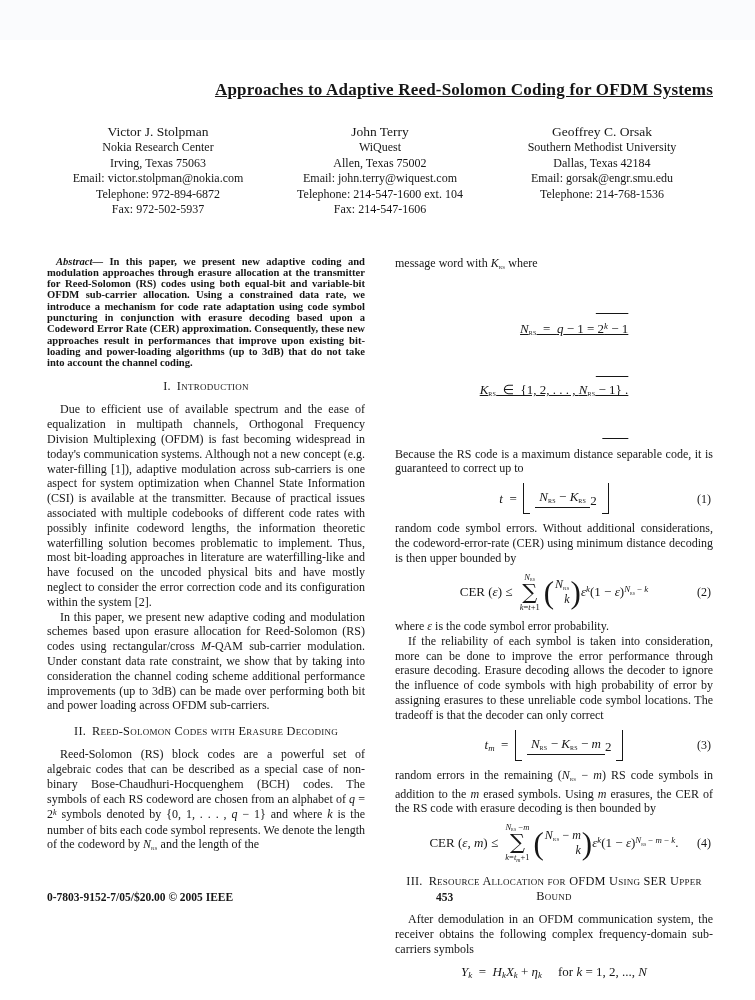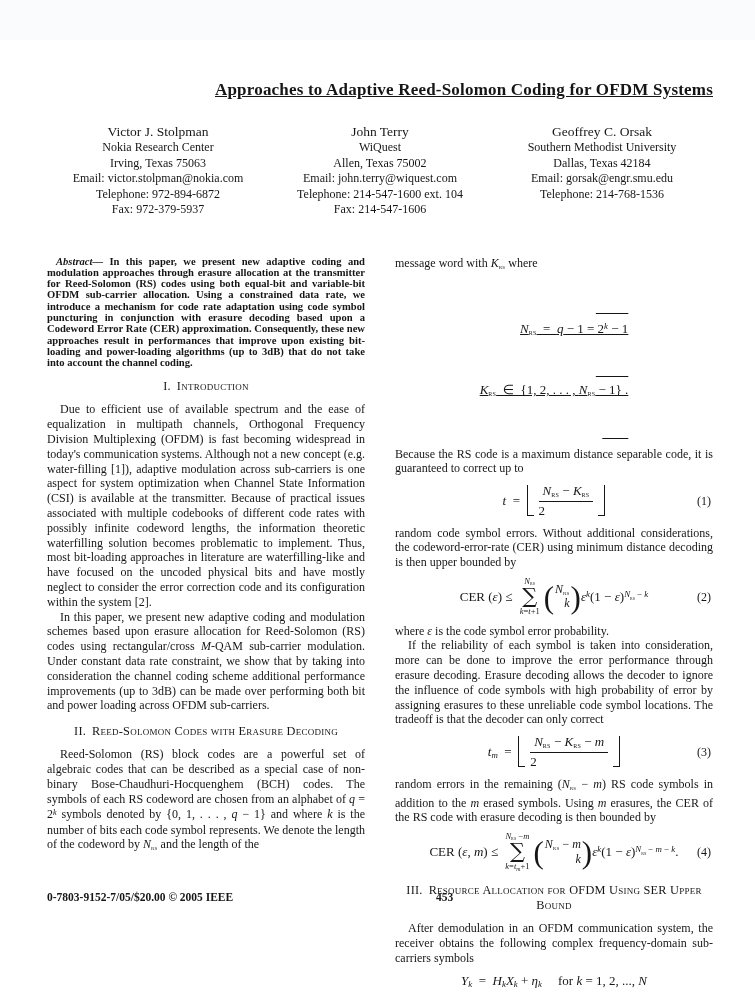--- a/index.html
+++ b/index.html
@@ -58,21 +58,21 @@
   .tk-sp{display:inline-block;width:16px;}
 
   
   .eqblock{display:flex;flex-direction:column;align-items:center;margin:5px 0;}
   .eqlines{display:inline-block;text-align:right;font-size:13px;line-height:19px;white-space:pre;text-decoration:underline;}
   .eqrow{
     display:flex;align-items:center;justify-content:center;
     position:relative;margin:7px 0;font-size:13px;white-space:pre;
   }
   .eqtag{position:absolute;right:2px;top:50%;transform:translateY(-50%);font-size:12px;}
-  .frac{display:inline-flex;flex-direction:column;align-items:flex-start;line-height:1.2;margin:0 2px;}
+  .frac{display:inline-flex;flex-direction:row;align-items:flex-end;line-height:1.2;margin:0 2px;}
   .frac .num{border-bottom:1px solid #161616;padding:0 4px 1px 4px;}
   .frac .den{padding-top:1px;}
   .lfloor{width:6px;height:30px;border-left:1.5px solid #161616;border-bottom:1.5px solid #161616;margin-right:3px;align-self:center;}
   .rfloor{width:6px;height:30px;border-right:1.5px solid #161616;border-bottom:1.5px solid #161616;margin-left:3px;align-self:center;}
   .sum{display:inline-flex;flex-direction:column;align-items:center;line-height:1.1;margin:0 4px;font-size:8.5px;}
   .sum .sigma{font-size:21px;line-height:0.95;font-family:"DejaVu Serif","DejaVu Sans",serif;}
   .binom{display:inline-flex;flex-direction:column;align-items:flex-end;line-height:1.15;font-size:12px;margin:0 1px;}
   .bigp{font-size:31px;line-height:0.9;font-weight:300;transform:scaleY(1.05);}
 
   .footer{
@@ -90,21 +90,21 @@
 
   <h1 class="title">Approaches to Adaptive Reed-Solomon Coding for OFDM Systems</h1>
 
   <div class="authors">
     <div class="author">
       <div class="author-name">Victor J. Stolpman</div>
       <div class="author-line">Nokia Research Center</div>
       <div class="author-line">Irving, Texas 75063</div>
       <div class="author-line">Email: victor.stolpman@nokia.com</div>
       <div class="author-line">Telephone: 972-894-6872</div>
-      <div class="author-line">Fax: 972-379-5937</div>
+      <div class="author-line">Fax: 972-502-5937</div>
     </div>
     <div class="author">
       <div class="author-name">John Terry</div>
       <div class="author-line">WiQuest</div>
       <div class="author-line">Allen, Texas 75002</div>
       <div class="author-line">Email: john.terry@wiquest.com</div>
       <div class="author-line">Telephone: 214-547-1600 ext. 104</div>
       <div class="author-line">Fax: 214-547-1606</div>
     </div>
     <div class="author">

